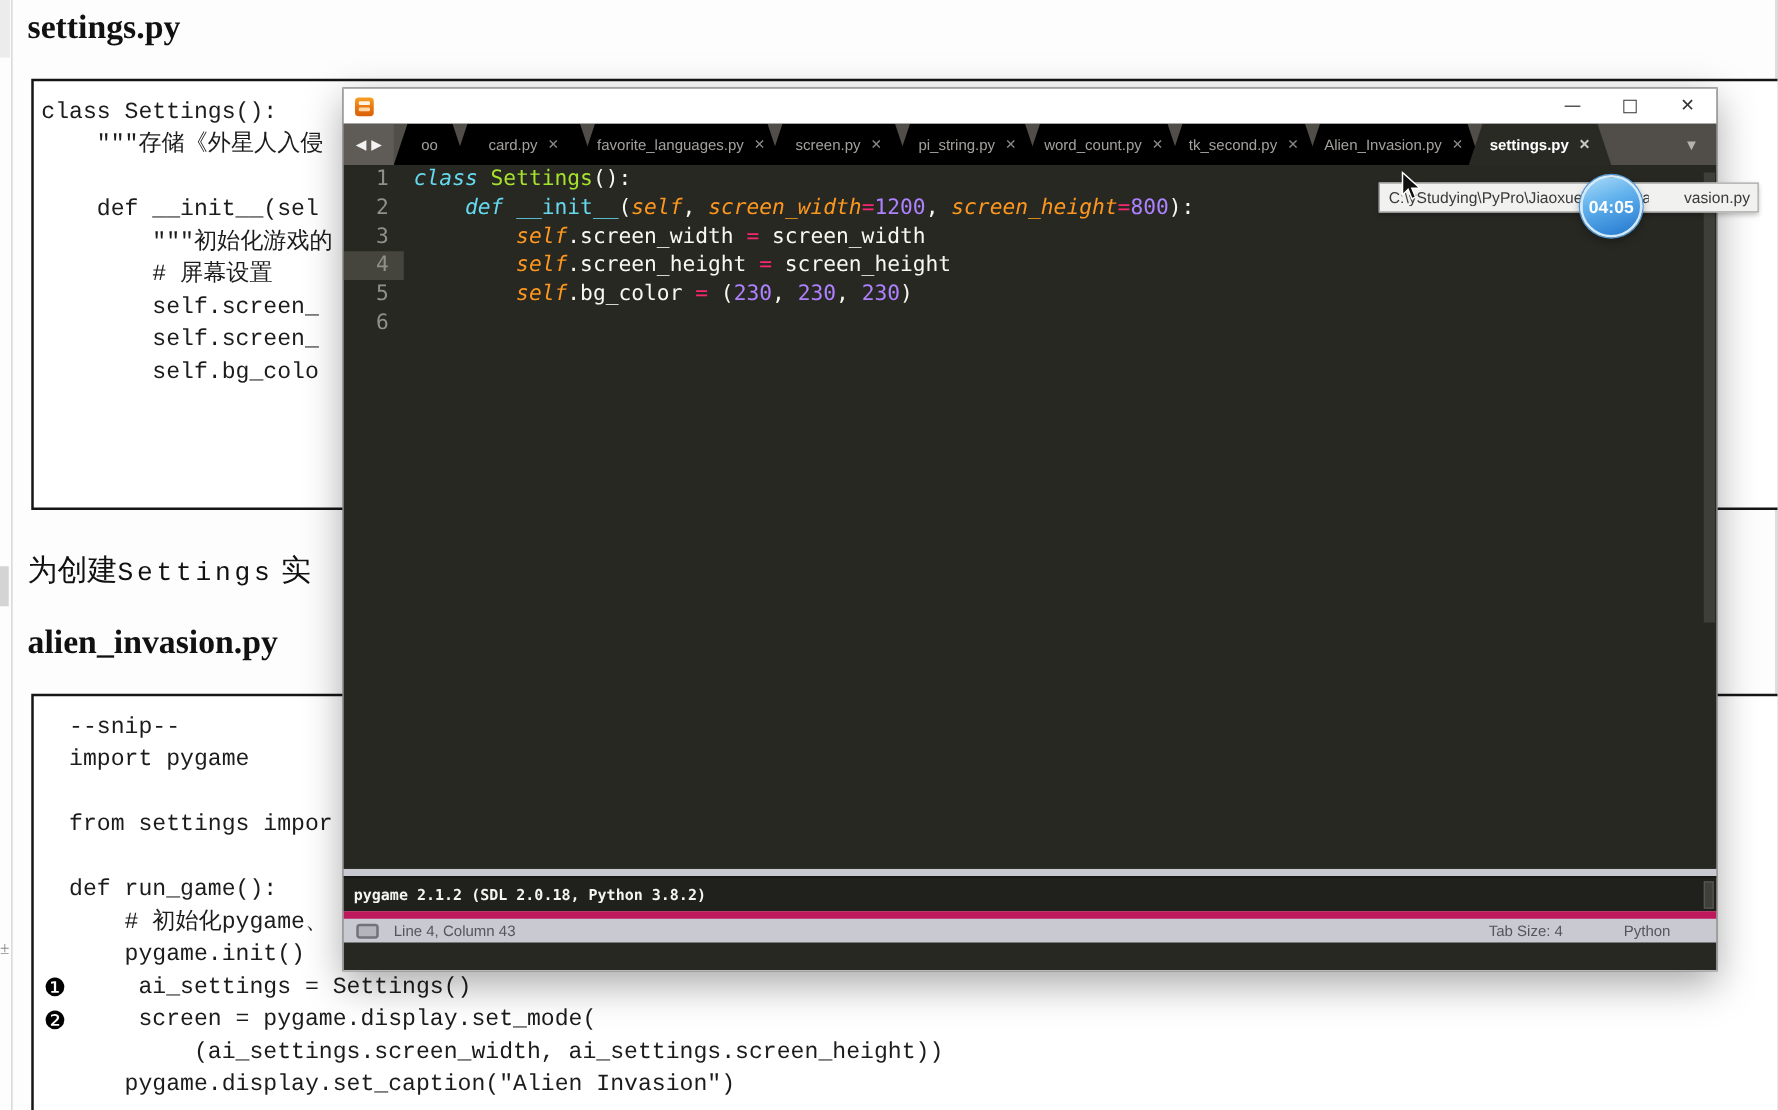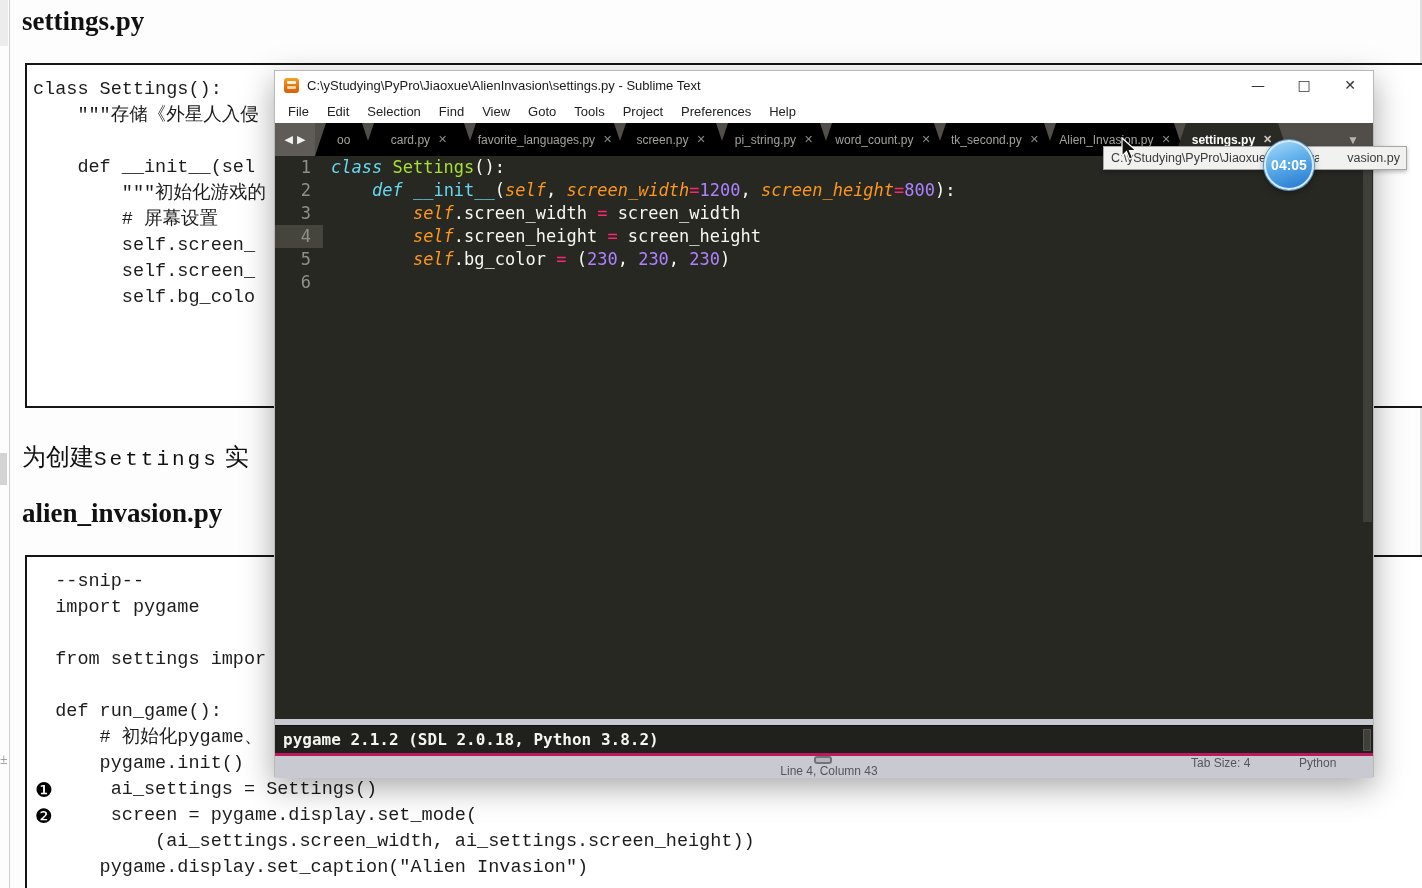--- a/index.html
+++ b/index.html
@@ -77,25 +77,25 @@
   .tok-prm { color:#fd971f; font-style:italic; }
   .tok-op { color:#f92672; }
   .tok-num { color:#ae81ff; }
   .tok-pl { color:#f8f8f2; }
   .editor-scrollbar { position:absolute; right:1px; top:4px; width:9px; height:555px; }
   .editor-scroll-thumb { position:absolute; right:0; top:2px; width:9px; height:360px; background:#3e3f39; }
 
   .st-separator { height:6px; background:#c9cad1; }
   .st-console { position:relative; height:28px; background:#20211c; border-top:1px solid #111;
                 display:flex; align-items:center; padding-left:8px; }
-  .console-text { font-family:"DejaVu Sans Mono", monospace; font-weight:bold; font-size:16px; color:#f5f5f0; }
+  .console-text { font-family:"DejaVu Sans Mono", monospace; font-weight:bold; font-size:12px; color:#f5f5f0; }
   .console-scroll-thumb { position:absolute; right:2px; top:3px; width:8px; height:22px;
                 background:#3f403a; border:1px solid #55564f; }
-  .st-statusbar { position:relative; height:25px; background:#c9cad1; border-top:3px solid #be185d;
-                  display:flex; align-items:center; padding-left:10px;flex-direction:column; }
+  .st-statusbar { position:relative; height:25px; background:#c9cad1; border-top:6px solid #be185d;
+                  display:flex; align-items:center; padding-left:10px; }
   .status-icon { width:18px; height:12px; border:2px solid #72737a; border-radius:3px;
                  background:#b4b5bc; margin-right:12px; }
   .status-left-text { font-size:12px; color:#55565c; }
   .st-tabsize { position:absolute; left:916px; font-size:12px; color:#55565c; }
   .st-syntax { position:absolute; left:1024px; font-size:12px; color:#55565c; }
 
   
   .path-tooltip { position:absolute; left:1103px; top:146px; width:304px; height:24px; z-index:20;
                   background:#f1f1ef; border:1px solid #a6a6a6; box-shadow:0 2px 4px rgba(0,0,0,.25);
                   display:flex; align-items:center; font-size:12.5px; color:#3a3a3a; }
@@ -152,40 +152,27 @@
       <div class="doc-line"><span class="marker">❶</span><span>       ai_settings = Settings()</span></div>
       <div class="doc-line"><span class="marker">❷</span><span>       screen = pygame.display.set_mode(</span></div>
       <div class="doc-line"><span>           (ai_settings.screen_width, ai_settings.screen_height))</span></div>
       <div class="doc-line"><span>      pygame.display.set_caption("Alien Invasion")</span></div>
     </div>
 
   <div class="st-window">
 
     <div class="st-titlebar">
       <span class="st-app-icon"></span>
-      <span class="st-title">C:\yStudying\PyPro\Jiaoxue\AlienInvasion\settings.py - Sublime Text</span>
       <span class="st-controls">
         <span class="st-ctl">—</span>
         <span class="st-ctl">□</span>
         <span class="st-ctl">✕</span>
       </span>
     </div>
 
-    <div class="st-menubar">
-        <span class="menu-item">File</span>
-        <span class="menu-item">Edit</span>
-        <span class="menu-item">Selection</span>
-        <span class="menu-item">Find</span>
-        <span class="menu-item">View</span>
-        <span class="menu-item">Goto</span>
-        <span class="menu-item">Tools</span>
-        <span class="menu-item">Project</span>
-        <span class="menu-item">Preferences</span>
-        <span class="menu-item">Help</span>
-      </div>
 
     <div class="st-tabbar">
       <span class="tab-nav">
           <span>◀</span>
           <span>▶</span>
         </span>
       <span style="display:flex;">
           <div class="tab partial" style="width: 58px; z-index: 1;">
             <span class="tab-label">oo</span>
           </div>

